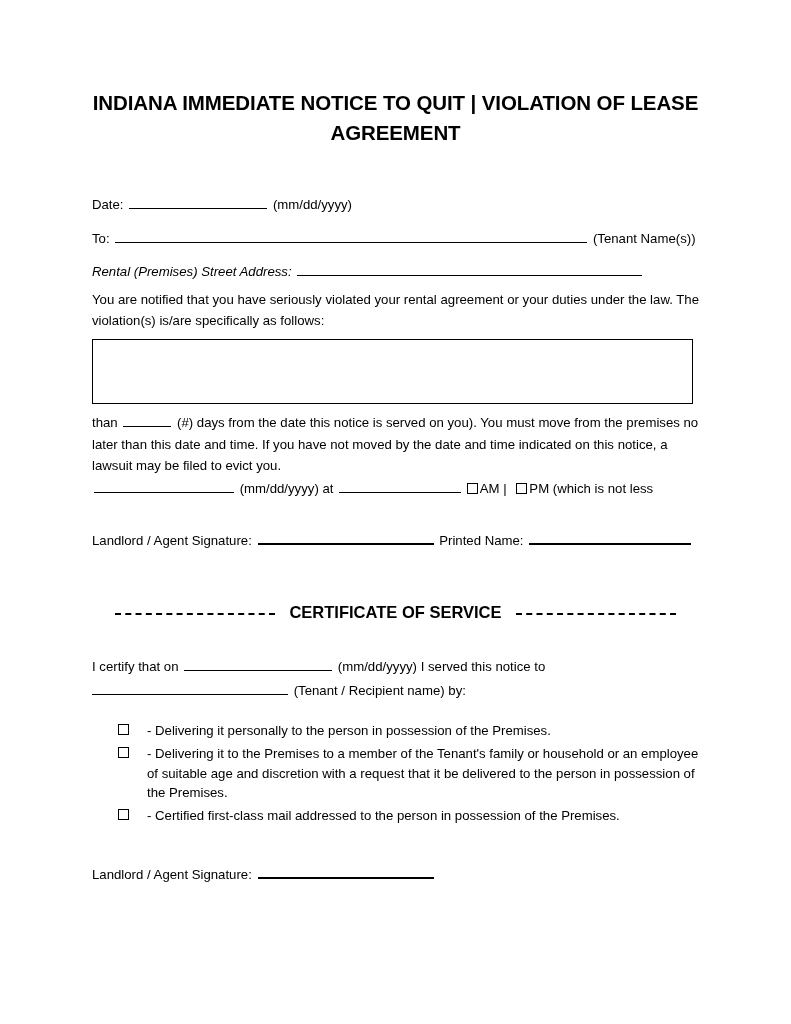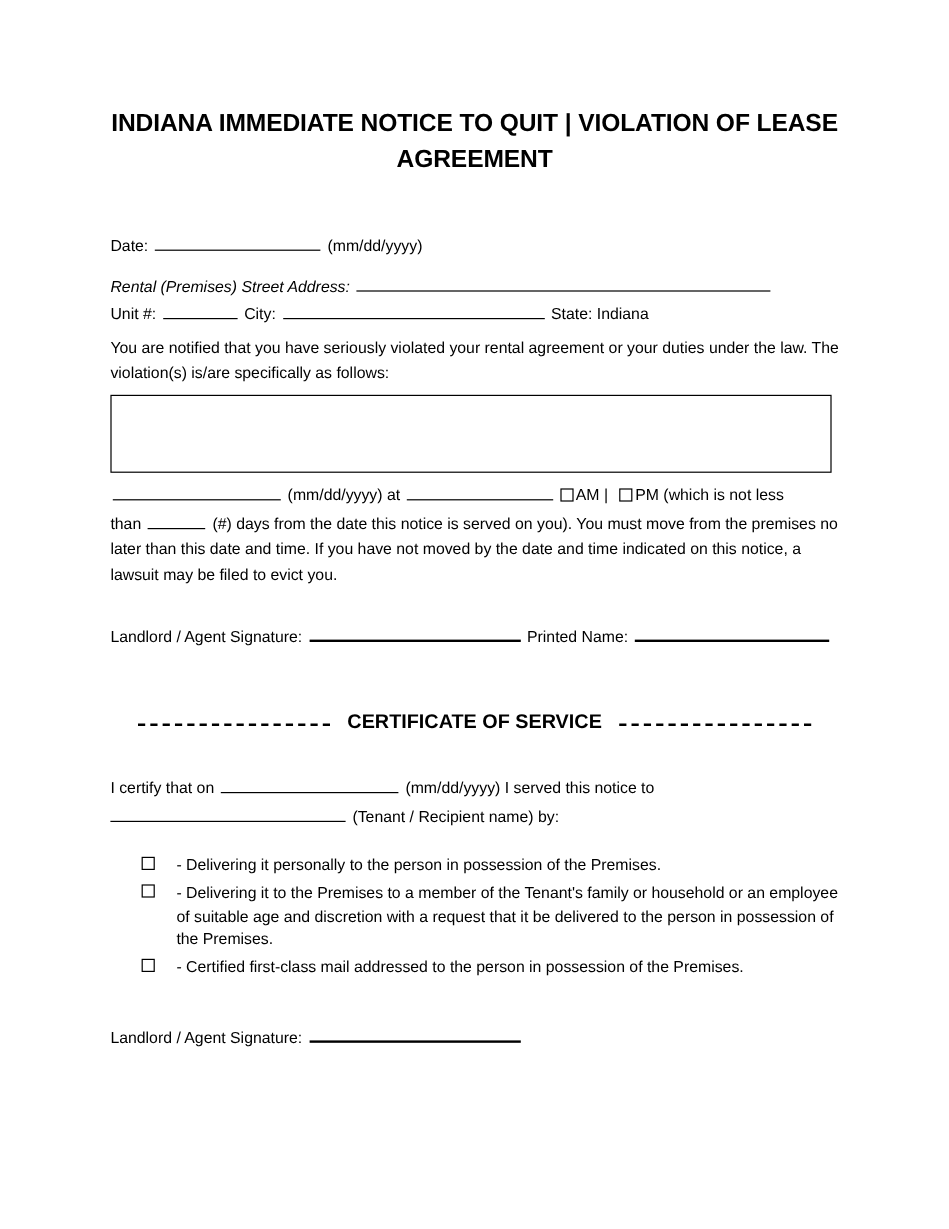--- a/index.html
+++ b/index.html
@@ -164,51 +164,49 @@
     <h1 class="doc-title">INDIANA IMMEDIATE NOTICE TO QUIT | VIOLATION OF LEASE AGREEMENT</h1>
 
     <div class="body-block">
 
       <div class="row">
         <span>Date:</span>
         <span class="ul ul-date"></span>
         <span>(mm/dd/yyyy)</span>
       </div>
 
+      <div class="row" style="margin-top:12px;">
+        <span>To:</span>
+        <span class="ul ul-to"></span>
+        <span>(Tenant Name(s))</span>
+      </div>
 
       <div class="row" style="margin-top:12px;font-style:italic;">
         <span>Rental (Premises) Street Address:</span>
         <span class="ul ul-addr"></span>
       </div>
 
-      <div class="row">
-        <span>Unit #:</span>
-        <span class="ul ul-unit"></span>
-        <span>City:</span>
-        <span class="ul ul-city"></span>
-        <span>State: Indiana</span>
-      </div>
 
       <div class="row wrap para">You are notified that you have seriously violated your rental agreement or your duties under the law. The violation(s) is/are specifically as follows:</div>
 
       <div class="violation-box"></div>
 
+
+      <div class="row wrap">
+        <span>than</span>
+        <span class="ul ul-days"></span>
+        <span>(#) days from the date this notice is served on you). You must move from the premises no later than this date and time. If you have not moved  by the date and time indicated on this notice, a lawsuit may be filed to evict  you.</span>
+      </div>
 
       <div class="row">
         <span class="ul ul-term-date"></span>
         <span>(mm/dd/yyyy) at</span>
         <span class="ul ul-term-time"></span>
         <span class="cbox"></span><span>AM |</span>
         <span class="cbox" style="margin-left:6px;"></span><span>PM (which is not less</span>
-      </div>
-
-      <div class="row wrap">
-        <span>than</span>
-        <span class="ul ul-days"></span>
-        <span>(#) days from the date this notice is served on you). You must move from the premises no later than this date and time. If you have not moved  by the date and time indicated on this notice, a lawsuit may be filed to evict  you.</span>
       </div>
 
       <div class="row" style="margin-top:30px;">
         <span>Landlord / Agent Signature:</span>
         <span class="ul ul-sig" style="border-bottom-width:2px;"></span>
         <span>Printed Name:</span>
         <span class="ul ul-printed" style="border-bottom-width:2px;"></span>
       </div>
 
     </div>

